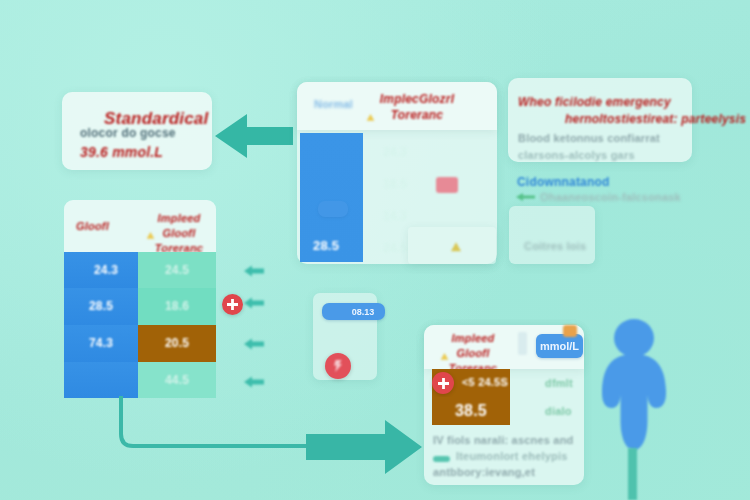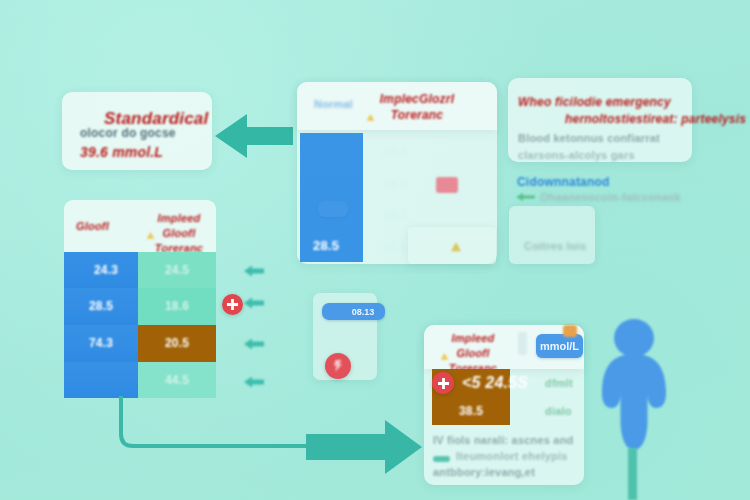--- a/index.html
+++ b/index.html
@@ -229,31 +229,31 @@
   <svg width="9" height="9" viewBox="0 0 10 10">
       <path d="M5 1 L9.2 8.6 L0.8 8.6 Z" fill="#ebc94f"></path>
     </svg>
 </div>
 <div class="abs" style="left:518px;top:332px;width:9px;height:23px;background:#d9ecee;border-radius:2px;filter:blur(1.1px);"></div>
 
 <div class="abs pill" style="left:536px;top:334px;width:47px;height:24px;font-size:11px;border-radius:6px;">mmol/L</div>
 <div class="abs" style="left:563px;top:325px;width:14px;height:12px;background:#e8a24c;border-radius:3px;filter:blur(1.1px);"></div>
 
 <div class="cell abs mint-cell dark" style="left:432px;top:369px;width:78px;height:28px;justify-content:flex-start;">
-  <span class="txt white-num" style="font-size:16px;margin-left:30px;font-style:italic;">&lt;5 24.5S</span>
+  <span class="txt white-num" style="font-size:11px;margin-left:30px;">&lt;5 24.5S</span>
 </div>
 <div class="abs cross" style="left:432px;top:372px;width:22px;height:22px;">
   <svg width="13" height="13" viewBox="0 0 13 13">
       <path d="M5.1 1 H7.9 V5.1 H12 V7.9 H7.9 V12 H5.1 V7.9 H1 V5.1 H5.1 Z" fill="#fff"></path>
     </svg>
 </div>
 <div class="abs txt b2 green-txt" style="left:545px;top:377px;font-size:11px;">dfmlt</div>
 
 <div class="cell abs mint-cell dark" style="left:432px;top:397px;width:78px;height:28px;">
-  <span class="txt white-num" style="font-size:12px;">38.5</span>
+  <span class="txt white-num" style="font-size:16px;">38.5</span>
 </div>
 <div class="abs txt b2 green-txt" style="left:545px;top:405px;font-size:11px;">dialo</div>
 
 <div class="abs txt b2 body-gray" style="left:433px;top:434px;font-size:11px;">IV  fiols narali: ascnes and</div>
 <div class="abs" style="left:433px;top:456px;width:17px;height:6px;background:#57c5b0;border-radius:3px;filter:blur(1.1px);"></div>
 <div class="abs txt b2 body-faint" style="left:456px;top:450px;font-size:11px;">Iteumonlort ehelypis</div>
 <div class="abs txt b2 body-gray" style="left:433px;top:466px;font-size:11px;">antbbory:ievang,et</div>
 
 <div class="abs" style="left:589px;top:316px;">
   <svg width="90" height="140" viewBox="0 0 90 140" style="filter:blur(.9px)">

